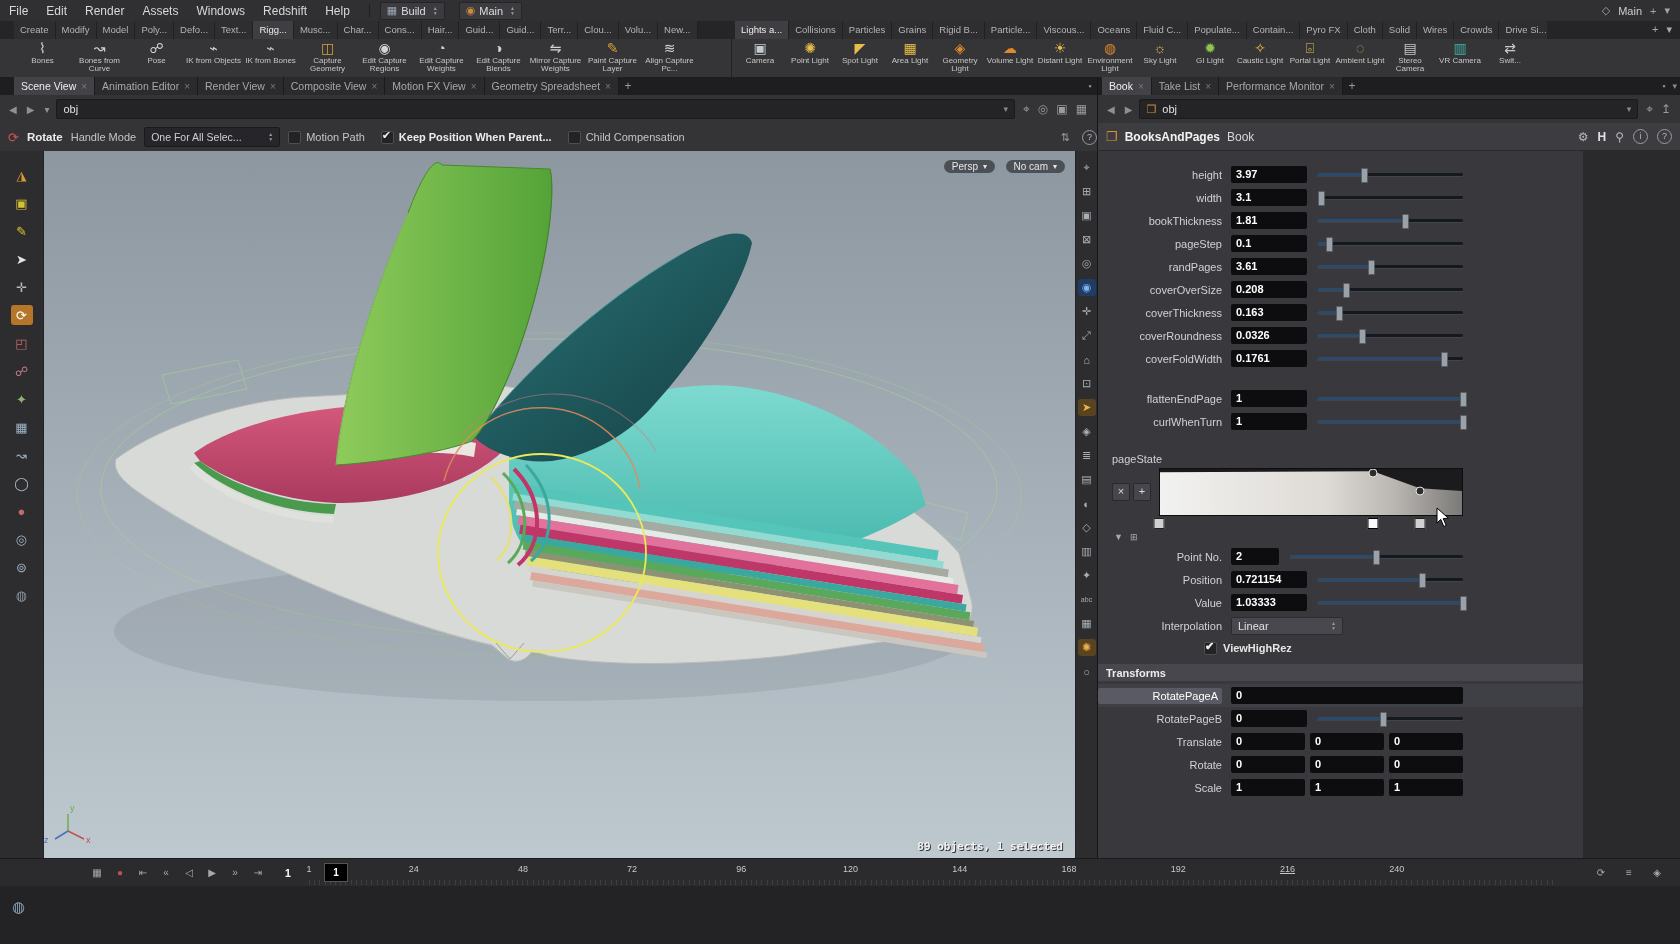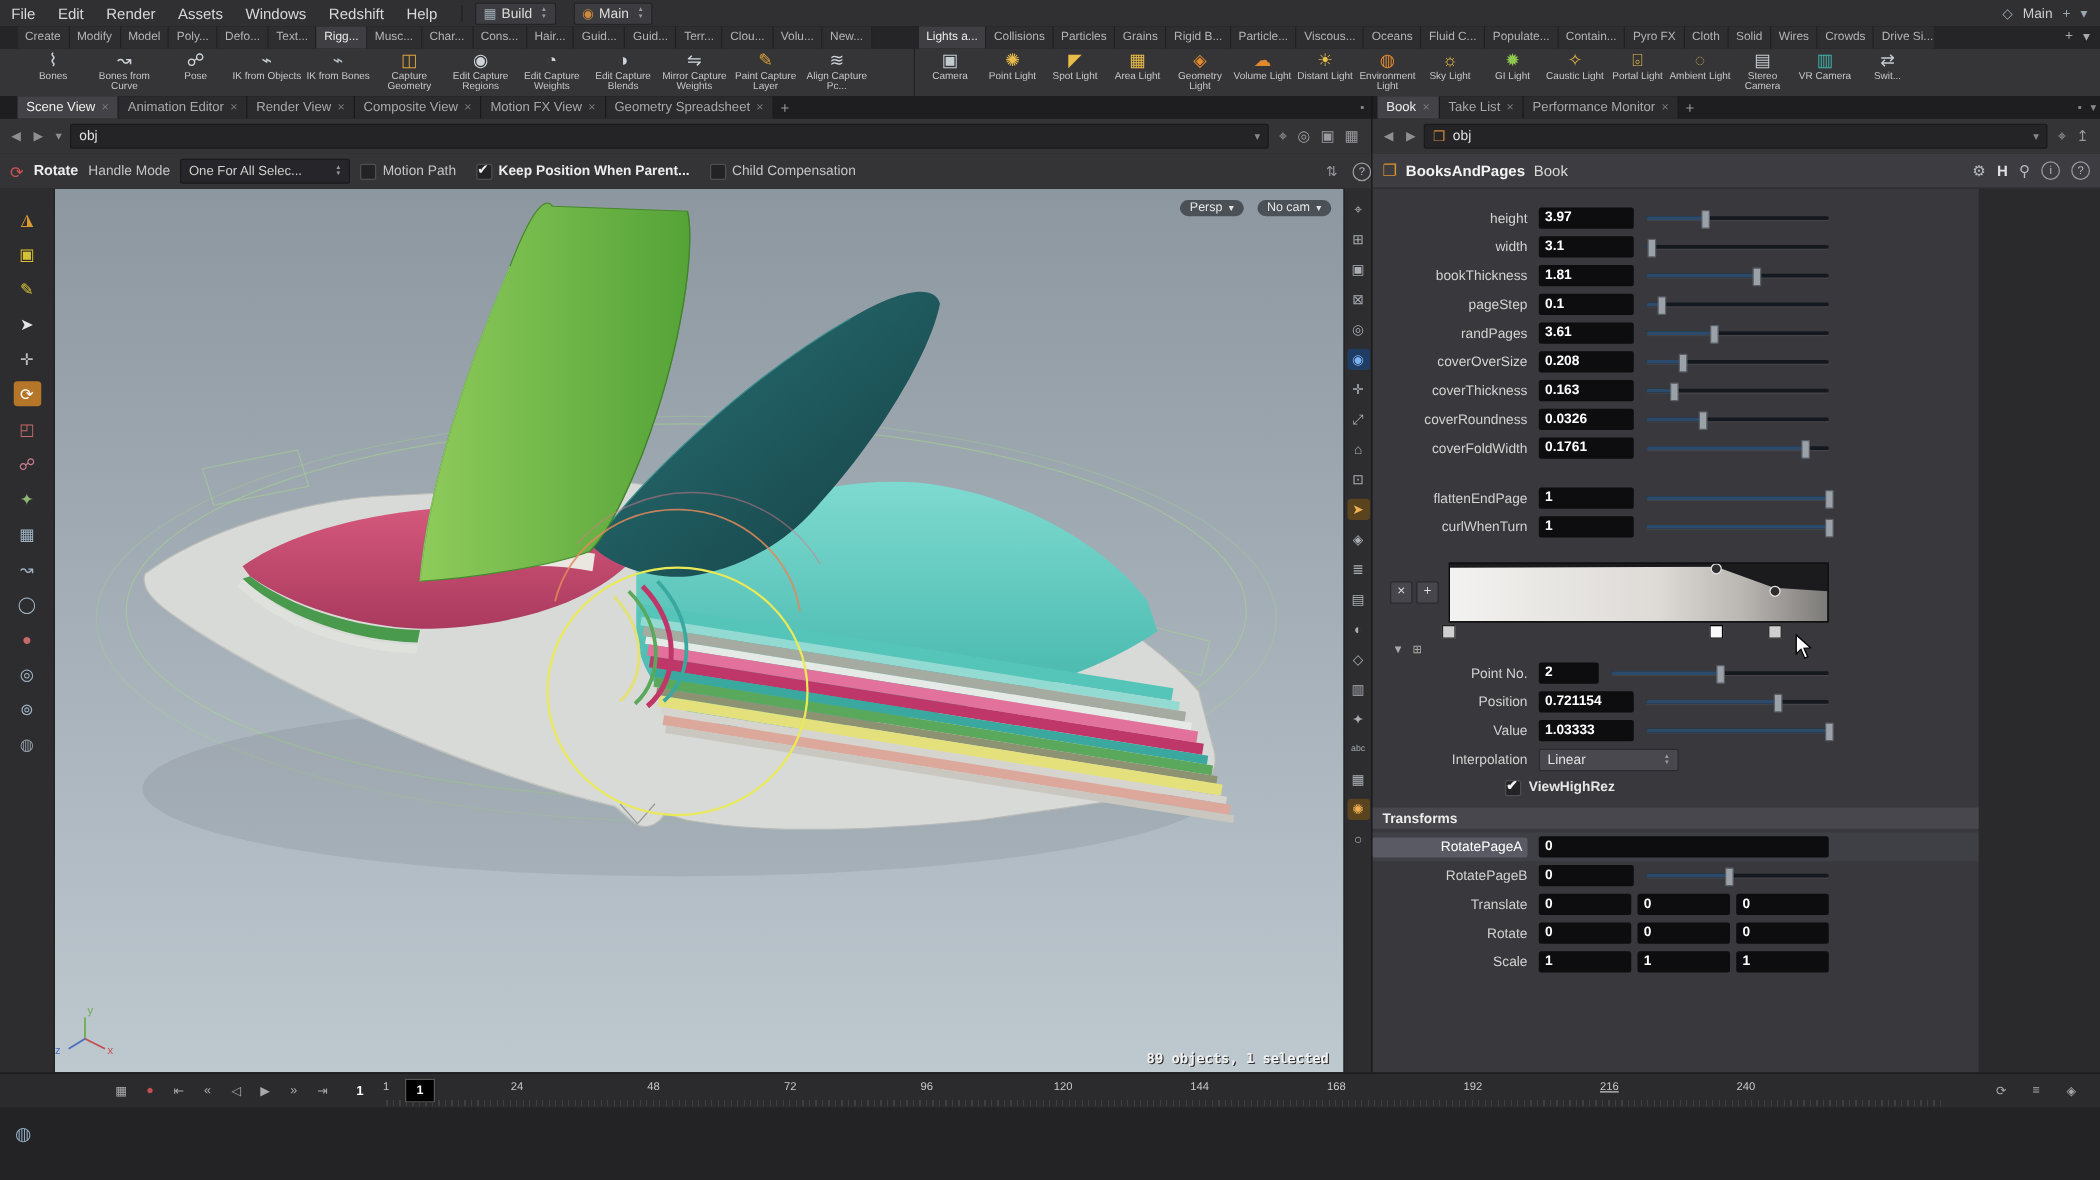--- a/index.html
+++ b/index.html
@@ -700,20 +700,21 @@
         <div class="p-label">curlWhenTurn</div>
         <div class="p-field">1</div>
         <div class="p-slider">
           <div class="sl-groove"></div>
           <div class="sl-fill" style="width: 100%;"></div>
           <div class="sl-handle" style="left: calc(100% - 3px);"></div>
         </div>
       </div>
     </div>
   <div style="height:17px"></div>
+  <div class="ramp-label">pageState</div>
   <div class="ramp-row">
     <div class="ramp-btns">
       <div class="rbtn">×</div>
       <div class="rbtn">+</div>
     </div>
     <div class="ramp-widget" id="ramp-widget">
       <div class="ramp-box">
         <div class="ramp-shape"></div>
       <div class="ramp-pt" style="left: 70.5%; top: 4.3px;"></div>
           <div class="ramp-pt" style="left: 86%; top: 22.24px;"></div>

